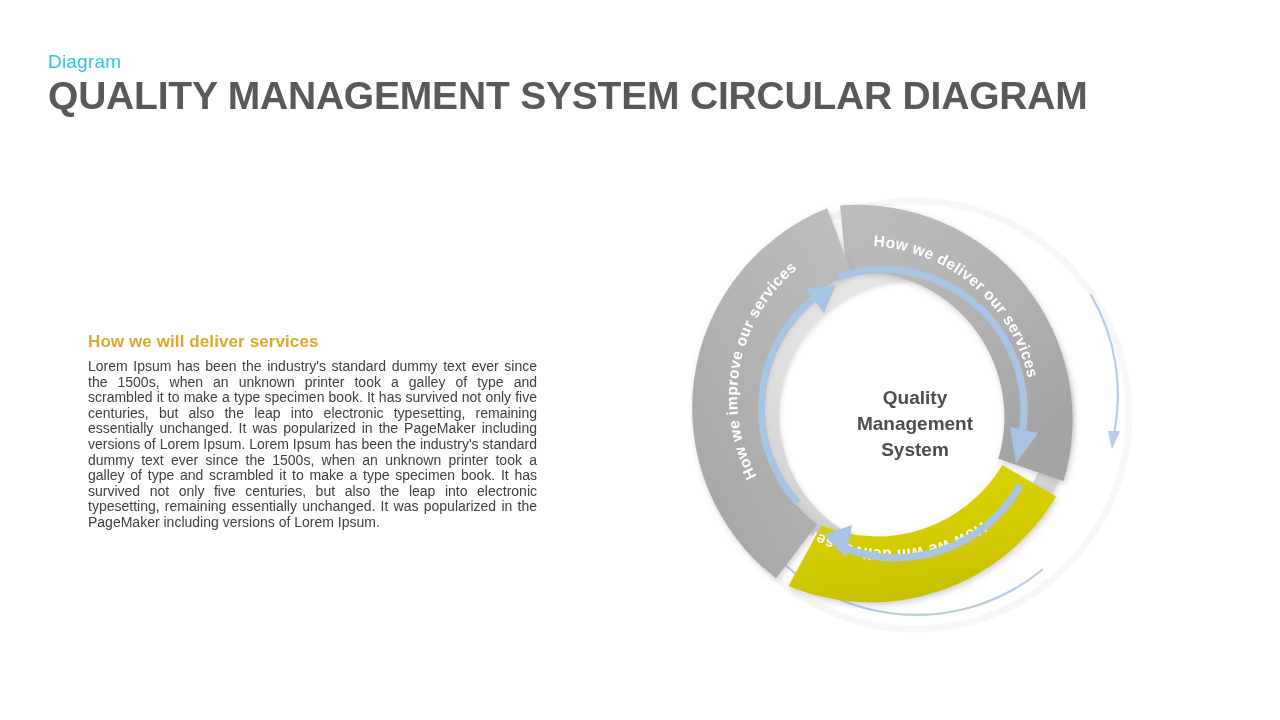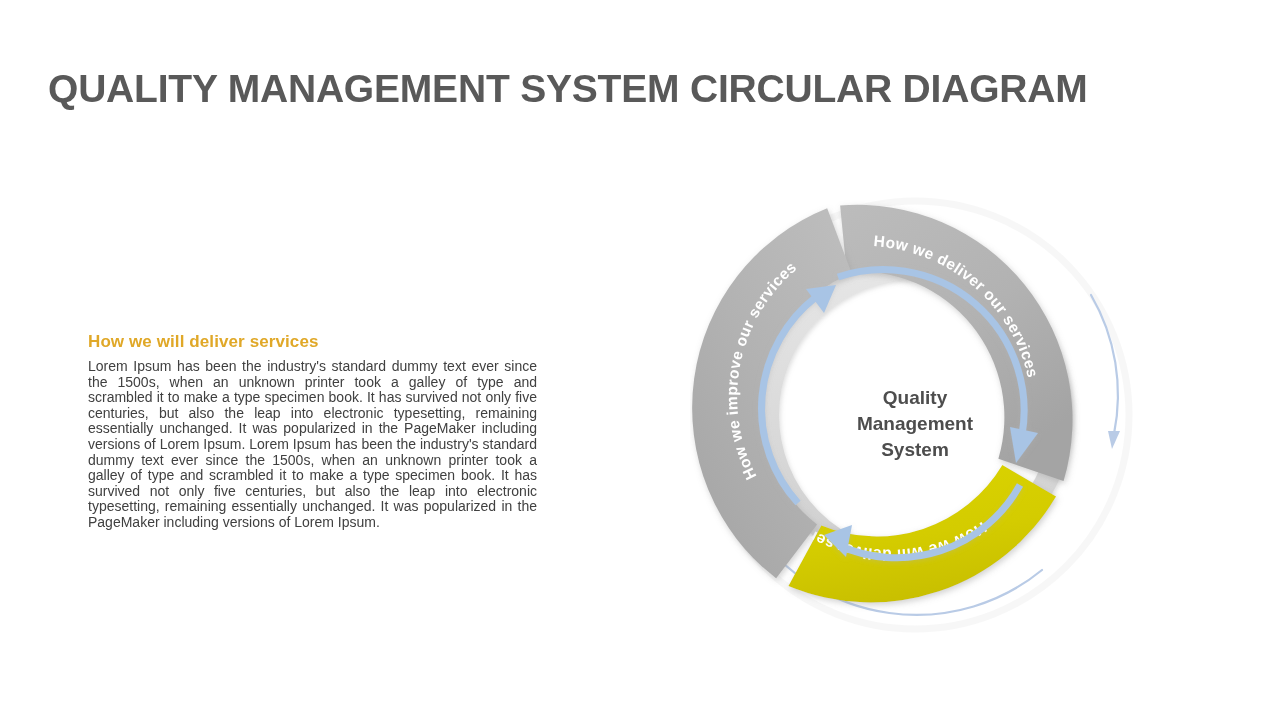--- a/index.html
+++ b/index.html
@@ -24,21 +24,21 @@
     width: 1100px;
   }
   #eyebrow-label {
     font-family: "Liberation Sans", sans-serif;
     font-size: 19px;
     color: #29c5e6;
     letter-spacing: 0.2px;
     line-height: 1.1;
   }
   #slide-title {
-    margin-top: 16px;
+    margin-top: 2px;
     font-family: "Liberation Sans", sans-serif;
     font-size: 39px;
     font-weight: bold;
     color: #595959;
     letter-spacing: -0.2px;
     line-height: 1.1;
     white-space: nowrap;
   }
 
   
@@ -85,20 +85,21 @@
     font-size: 19px;
     font-weight: bold;
     fill: #4d4d4d;
     text-anchor: middle;
   }
 </style>
 </head>
 <body>
 
 <div id="slide-header">
+  <div id="eyebrow-label">Diagram</div>
   <div id="slide-title">QUALITY MANAGEMENT SYSTEM CIRCULAR DIAGRAM</div>
 </div>
 
 <div id="text-panel">
   <div id="panel-heading">How we will deliver services</div>
   <div id="panel-body">Lorem Ipsum has been the industry's standard dummy text ever since the 1500s, when an unknown printer took a galley of type and scrambled it to make a type specimen book. It has survived not only five centuries, but also the leap into electronic typesetting, remaining essentially unchanged. It was popularized in the PageMaker including versions of Lorem Ipsum. Lorem Ipsum has been the industry's standard dummy text ever since the 1500s, when an unknown printer took a galley of type and scrambled it to make a type specimen book. It has survived not only five centuries, but also the leap into electronic typesetting, remaining essentially unchanged. It was popularized in the PageMaker including versions of Lorem Ipsum.</div>
 </div>
 
 <div id="diagram-wrap">
 <svg id="diagram-svg" width="470" height="480" viewBox="0 0 470 480" xmlns="http://www.w3.org/2000/svg">

